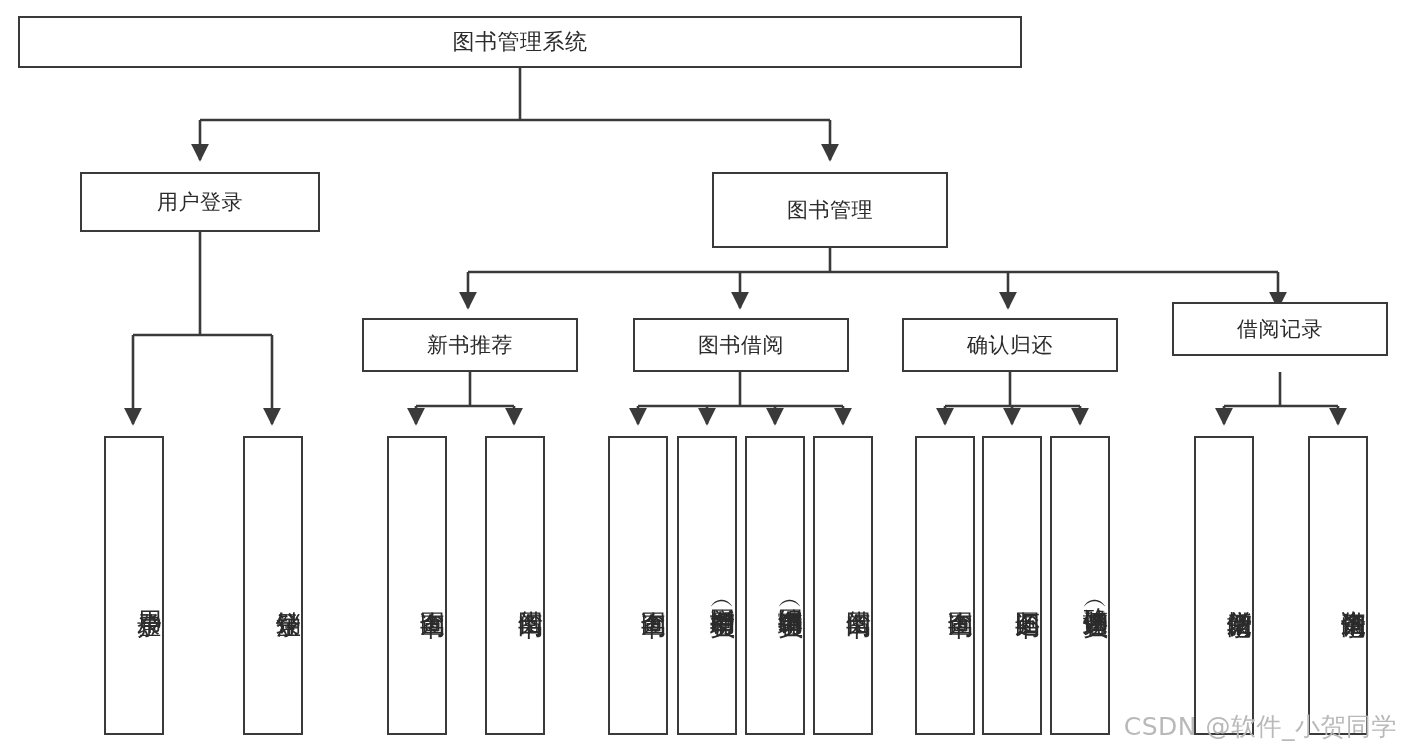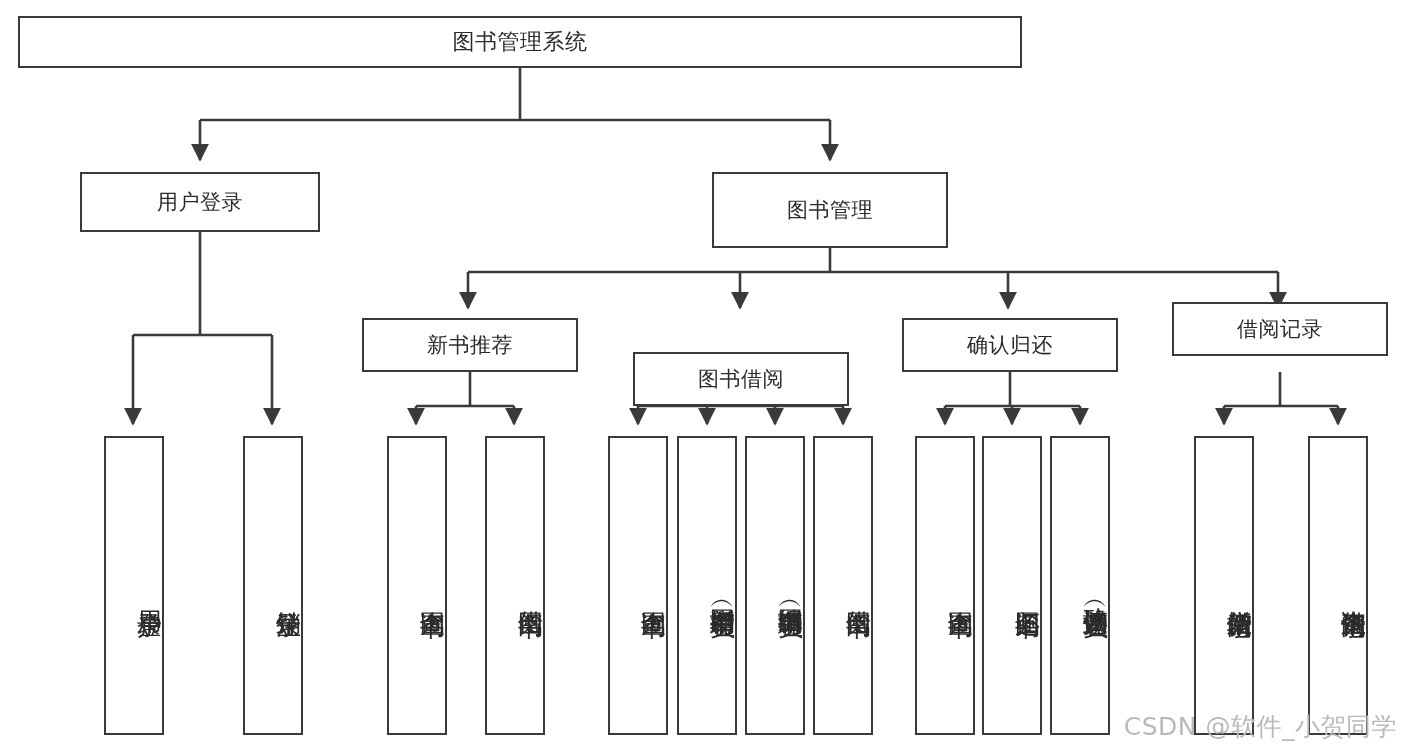--- a/index.html
+++ b/index.html
@@ -129,21 +129,21 @@
   <div class="node horiz" style="left:80px; top:172px; width:240px; height:60px;">
     <span>用户登录</span>
   </div>
   <div class="node horiz" style="left:712px; top:172px; width:236px; height:76px;">
     <span>图书管理</span>
   </div>
 
   <div class="node horiz" style="left:362px; top:318px; width:216px; height:54px;">
     <span>新书推荐</span>
   </div>
-  <div class="node horiz" style="left:633px; top:318px; width:216px; height:54px;margin-top:34px;">
+  <div class="node horiz" style="left:633px; top:318px; width:216px; height:54px;">
     <span>图书借阅</span>
   </div>
   <div class="node horiz" style="left:902px; top:318px; width:216px; height:54px;">
     <span>确认归还</span>
   </div>
   <div class="node horiz" style="left:1172px; top:302px; width:216px; height:54px;">
     <span>借阅记录</span>
   </div>
 
   <div class="node vert" style="left:104px; top:436px; width:60px; height:299px;">

